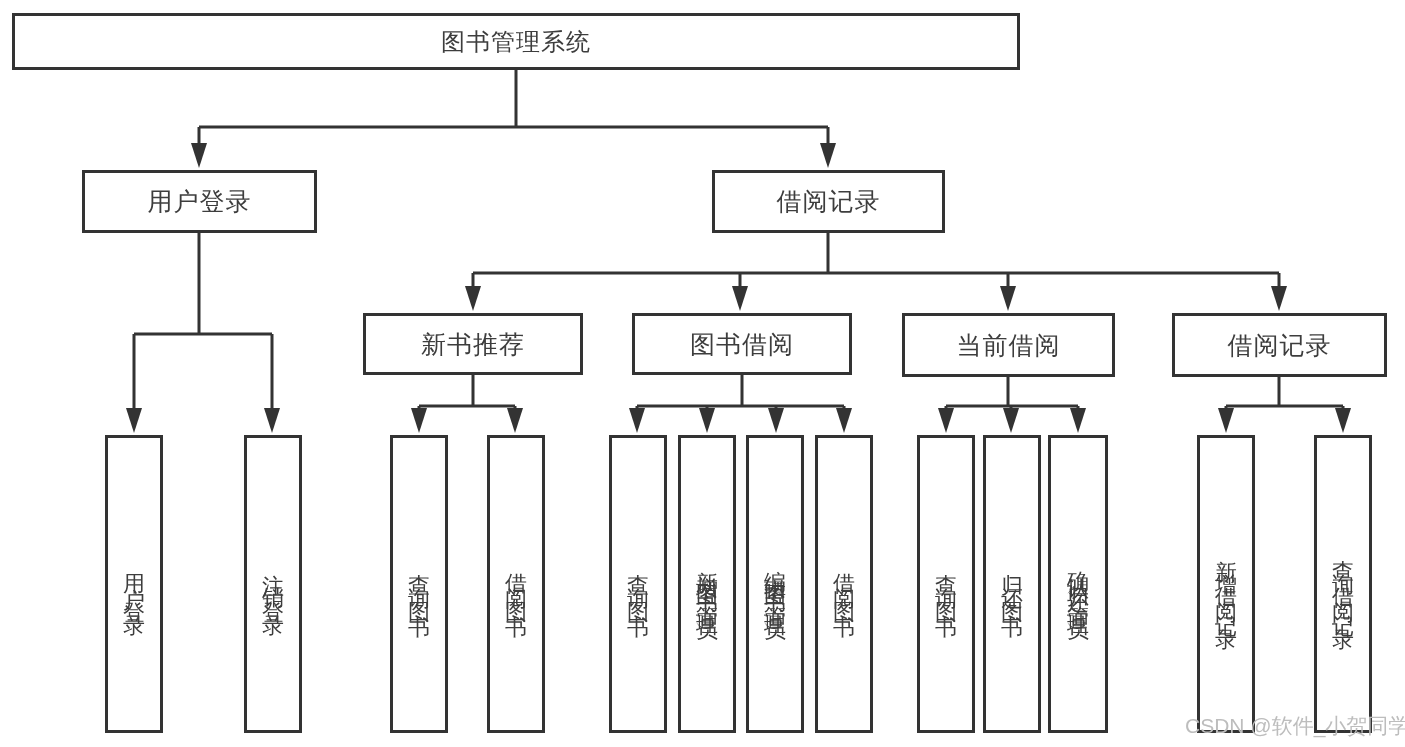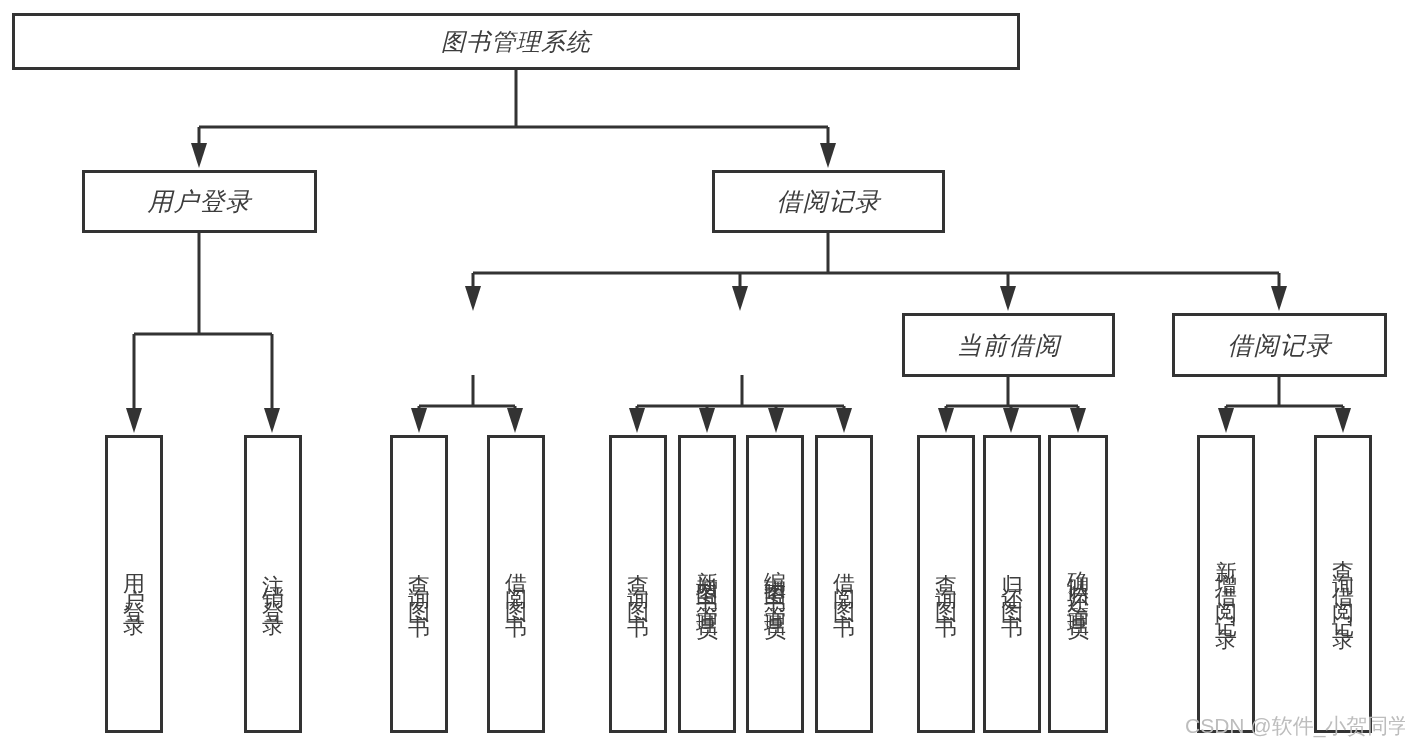--- a/index.html
+++ b/index.html
@@ -29,21 +29,20 @@
     display: flex;
     align-items: center;
     justify-content: center;
   }
 
   .hbox .hlabel {
     color: #3d3d3d;
     font-size: 25px;
     letter-spacing: 1px;
     white-space: nowrap;
-    font-style: italic;
   }
   .root-box .hlabel { font-size: 24px; }
 
   .vbox {
     top: 435px;
     width: 58px;
     height: 298px;
   }
   .vbox .vlabel {
     writing-mode: vertical-rl;
@@ -106,20 +105,26 @@
     <span class="hlabel">图书管理系统</span>
   </div>
 
   <div class="node hbox" style="left:82px;top:170px;width:235px;height:63px">
     <span class="hlabel">用户登录</span>
   </div>
   <div class="node hbox" style="left:712px;top:170px;width:233px;height:63px">
     <span class="hlabel">借阅记录</span>
   </div>
 
+  <div class="node hbox" style="left:363px;top:313px;width:220px;height:62px">
+    <span class="hlabel">新书推荐</span>
+  </div>
+  <div class="node hbox" style="left:632px;top:313px;width:220px;height:62px">
+    <span class="hlabel">图书借阅</span>
+  </div>
   <div class="node hbox" style="left:902px;top:313px;width:213px;height:64px">
     <span class="hlabel">当前借阅</span>
   </div>
   <div class="node hbox" style="left:1172px;top:313px;width:215px;height:64px">
     <span class="hlabel">借阅记录</span>
   </div>
 
   <div class="node vbox" style="left:105px">
     <span class="vlabel" style="letter-spacing: 14px;">用户登录</span>
   </div>

